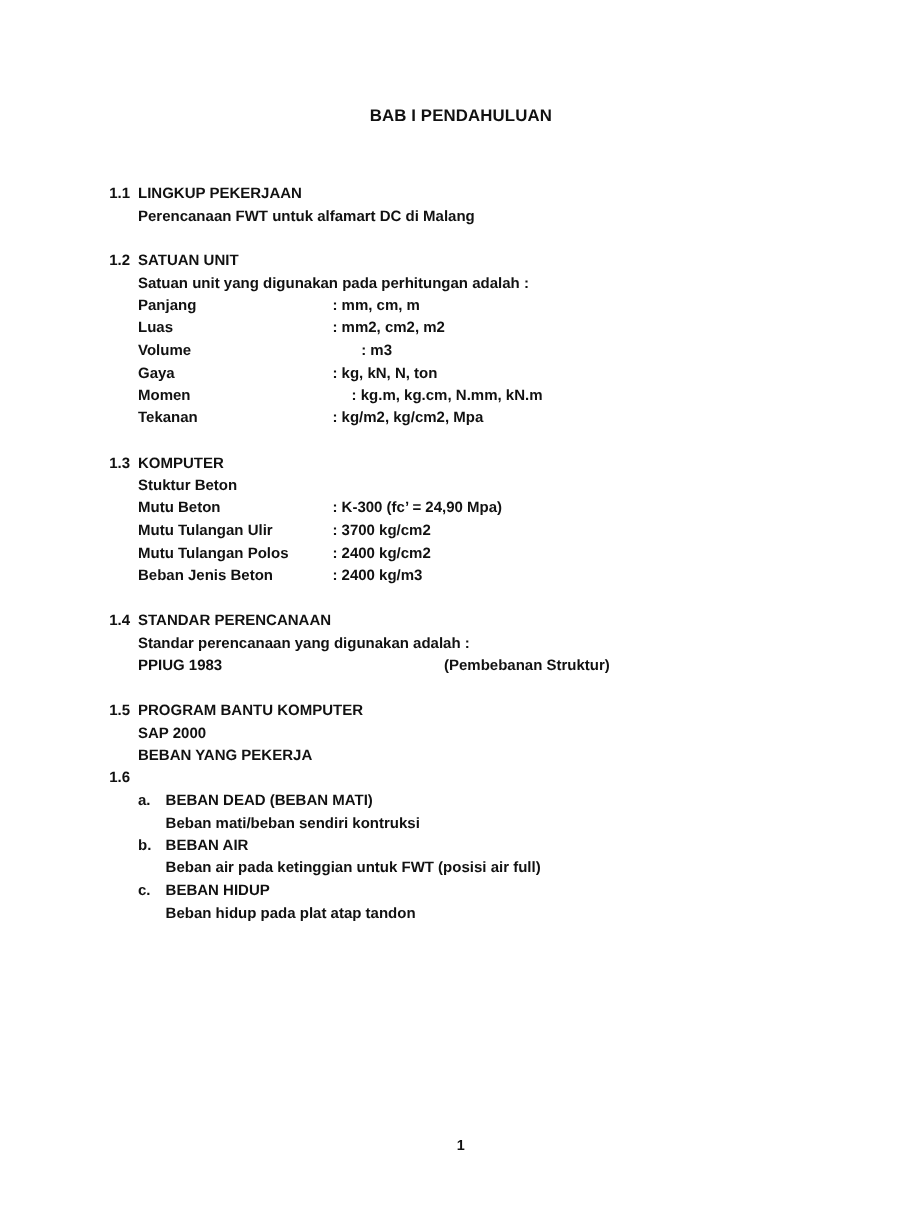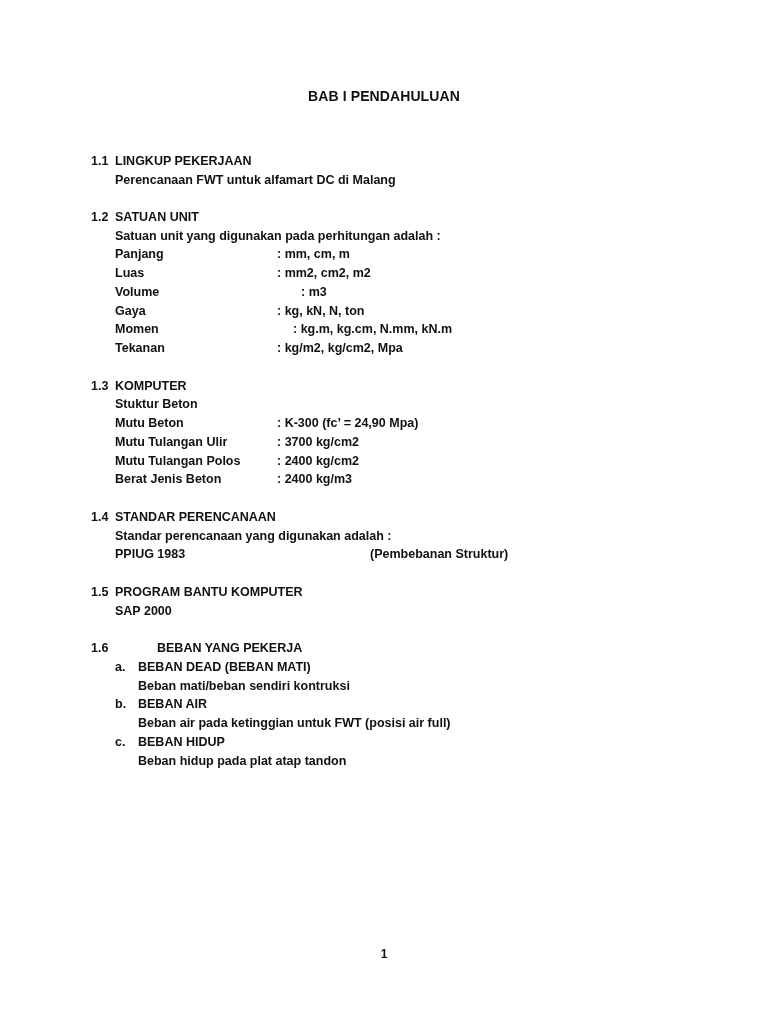--- a/index.html
+++ b/index.html
@@ -97,41 +97,41 @@
 
     <div class="line label" style="top:416px;">Mutu Beton</div>
     <div class="line value" style="top:416px;">: K-300 (fc’ = 24,90 Mpa)</div>
 
     <div class="line label" style="top:435px;">Mutu Tulangan Ulir</div>
     <div class="line value" style="top:435px;">: 3700 kg/cm2</div>
 
     <div class="line label" style="top:454px;">Mutu Tulangan Polos</div>
     <div class="line value" style="top:454px;">: 2400 kg/cm2</div>
 
-    <div class="line label" style="top:472px;">Berat Jenis Beton</div>
+    <div class="line label" style="top:472px;">Beban Jenis Beton</div>
     <div class="line value" style="top:472px;">: 2400 kg/m3</div>
   </div>
 
   <div>
     <div class="line" style="top:510px; left:91px;">1.4</div>
     <div class="line" style="top:510px; left:115px;">STANDAR PERENCANAAN</div>
     <div class="line indent" style="top:529px;">Standar perencanaan yang digunakan adalah :</div>
     <div class="line indent" style="top:547px;">PPIUG 1983</div>
     <div class="line value-far" style="top:547px;">(Pembebanan Struktur)</div>
   </div>
 
   <div>
     <div class="line" style="top:585px; left:91px;">1.5</div>
     <div class="line" style="top:585px; left:115px;">PROGRAM BANTU KOMPUTER</div>
     <div class="line indent" style="top:604px;">SAP 2000</div>
   </div>
 
   <div>
     <div class="line" style="top:641px; left:91px;">1.6</div>
-    <div class="line" style="top:641px; left:115px;margin-left:42px;">BEBAN YANG PEKERJA</div>
+    <div class="line" style="top:622px; left:115px;">BEBAN YANG PEKERJA</div>
 
     <div class="line indent" style="top:660px;">a.</div>
     <div class="line indent2" style="top:660px;">BEBAN DEAD (BEBAN MATI)</div>
     <div class="line indent2" style="top:679px;">Beban mati/beban sendiri kontruksi</div>
 
     <div class="line indent" style="top:697px;">b.</div>
     <div class="line indent2" style="top:697px;">BEBAN AIR</div>
     <div class="line indent2" style="top:716px;">Beban air pada ketinggian untuk FWT (posisi air full)</div>
 
     <div class="line indent" style="top:735px;">c.</div>

